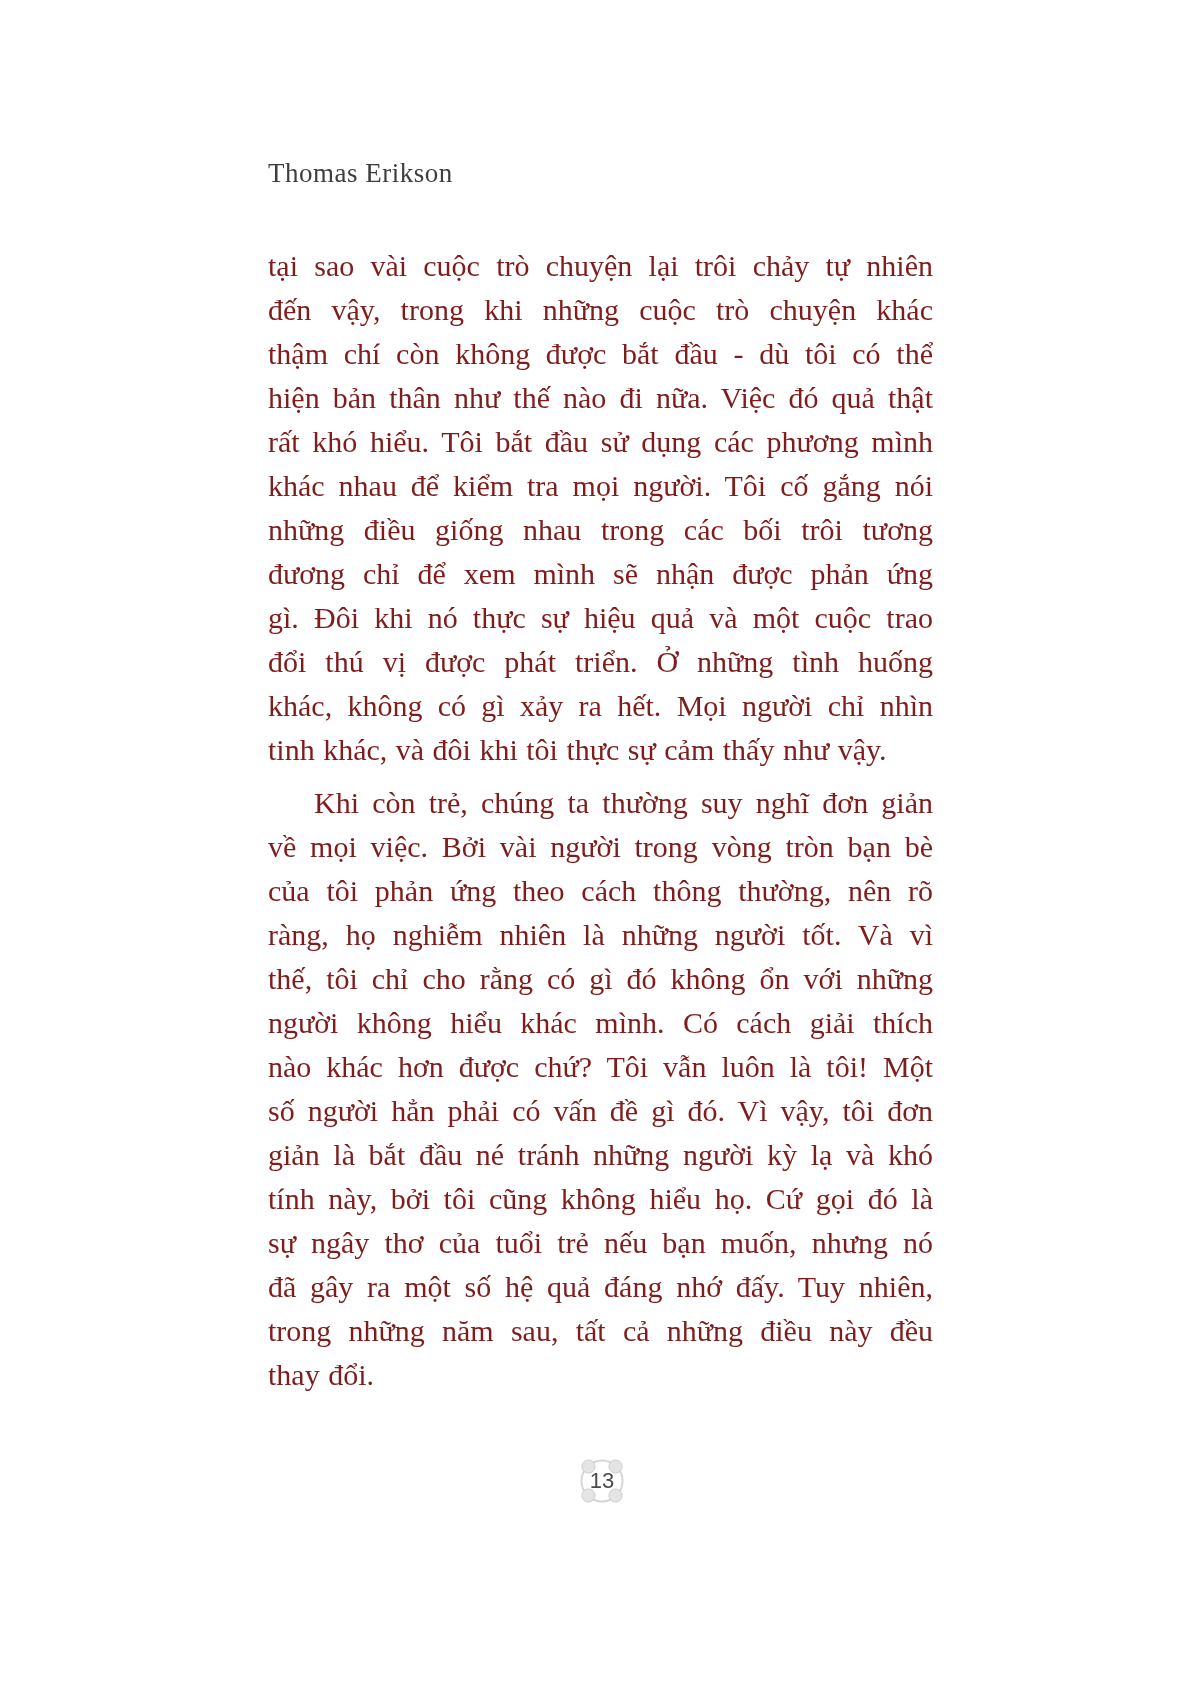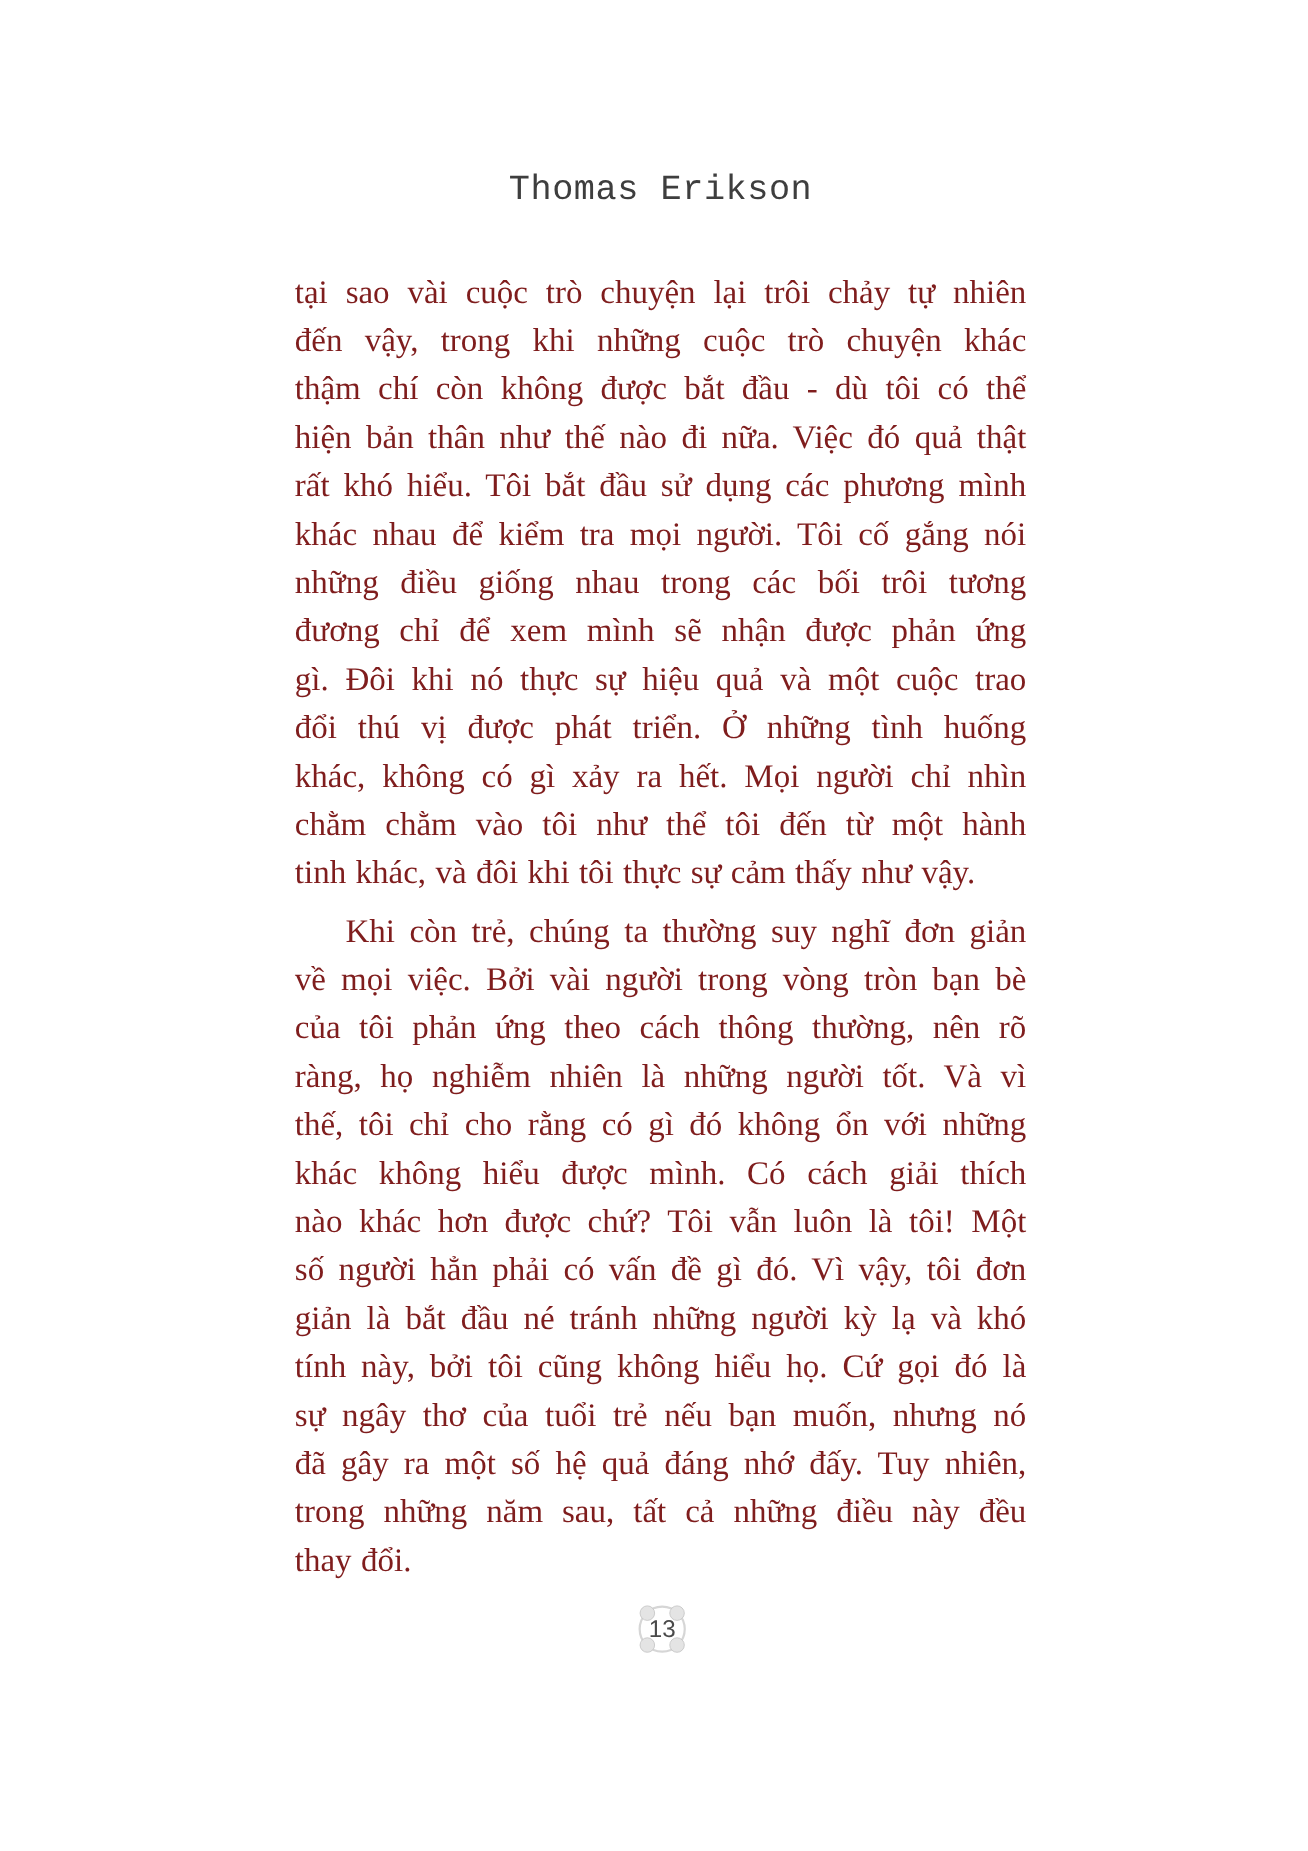--- a/index.html
+++ b/index.html
@@ -13,23 +13,23 @@
     height: 1683px;
     background: #ffffff;
     overflow: hidden;
     font-family: "Liberation Serif", "DejaVu Serif", serif;
   }
   .running-header {
     position: absolute;
     left: 268px;
     top: 158px;
     width: 665px;
-    text-align: center;
-    font-family: Liberation Mono, monospace;
-    font-size: 32px;
+    text-align: left;
+    font-family: Liberation Serif, serif;
+    font-size: 27px;
     line-height: 30px;
     color: #3e3e3e;
     letter-spacing: 0.5px;
   }
   .content {
     position: absolute;
     left: 268px;
     top: 244px;
     width: 665px;
     color: #7f1d1d;
@@ -86,30 +86,29 @@
         <div class="line">đến vậy, trong khi những cuộc trò chuyện khác</div>
         <div class="line">thậm chí còn không được bắt đầu - dù tôi có thể</div>
         <div class="line">hiện bản thân như thế nào đi nữa. Việc đó quả thật</div>
         <div class="line">rất khó hiểu. Tôi bắt đầu sử dụng các phương mình</div>
         <div class="line">khác nhau để kiểm tra mọi người. Tôi cố gắng nói</div>
         <div class="line">những điều giống nhau trong các bối trôi tương</div>
         <div class="line">đương chỉ để xem mình sẽ nhận được phản ứng</div>
         <div class="line">gì. Đôi khi nó thực sự hiệu quả và một cuộc trao</div>
         <div class="line">đổi thú vị được phát triển. Ở những tình huống</div>
         <div class="line">khác, không có gì xảy ra hết. Mọi người chỉ nhìn</div>
-        <div class="line">chằm chằm vào tôi như thể tôi đến từ một hành</div>
         <div class="line last">tinh khác, và đôi khi tôi thực sự cảm thấy như vậy.</div>
       </div>
       <div class="para">
         <div class="line indent">Khi còn trẻ, chúng ta thường suy nghĩ đơn giản</div>
         <div class="line">về mọi việc. Bởi vài người trong vòng tròn bạn bè</div>
         <div class="line">của tôi phản ứng theo cách thông thường, nên rõ</div>
         <div class="line">ràng, họ nghiễm nhiên là những người tốt. Và vì</div>
         <div class="line">thế, tôi chỉ cho rằng có gì đó không ổn với những</div>
-        <div class="line">khác không hiểu được mình. Có cách giải thích</div>
+        <div class="line">người không hiểu khác mình. Có cách giải thích</div>
         <div class="line">nào khác hơn được chứ? Tôi vẫn luôn là tôi! Một</div>
         <div class="line">số người hẳn phải có vấn đề gì đó. Vì vậy, tôi đơn</div>
         <div class="line">giản là bắt đầu né tránh những người kỳ lạ và khó</div>
         <div class="line">tính này, bởi tôi cũng không hiểu họ. Cứ gọi đó là</div>
         <div class="line">sự ngây thơ của tuổi trẻ nếu bạn muốn, nhưng nó</div>
         <div class="line">đã gây ra một số hệ quả đáng nhớ đấy. Tuy nhiên,</div>
         <div class="line">trong những năm sau, tất cả những điều này đều</div>
         <div class="line last">thay đổi.</div>
       </div>
     </div>

